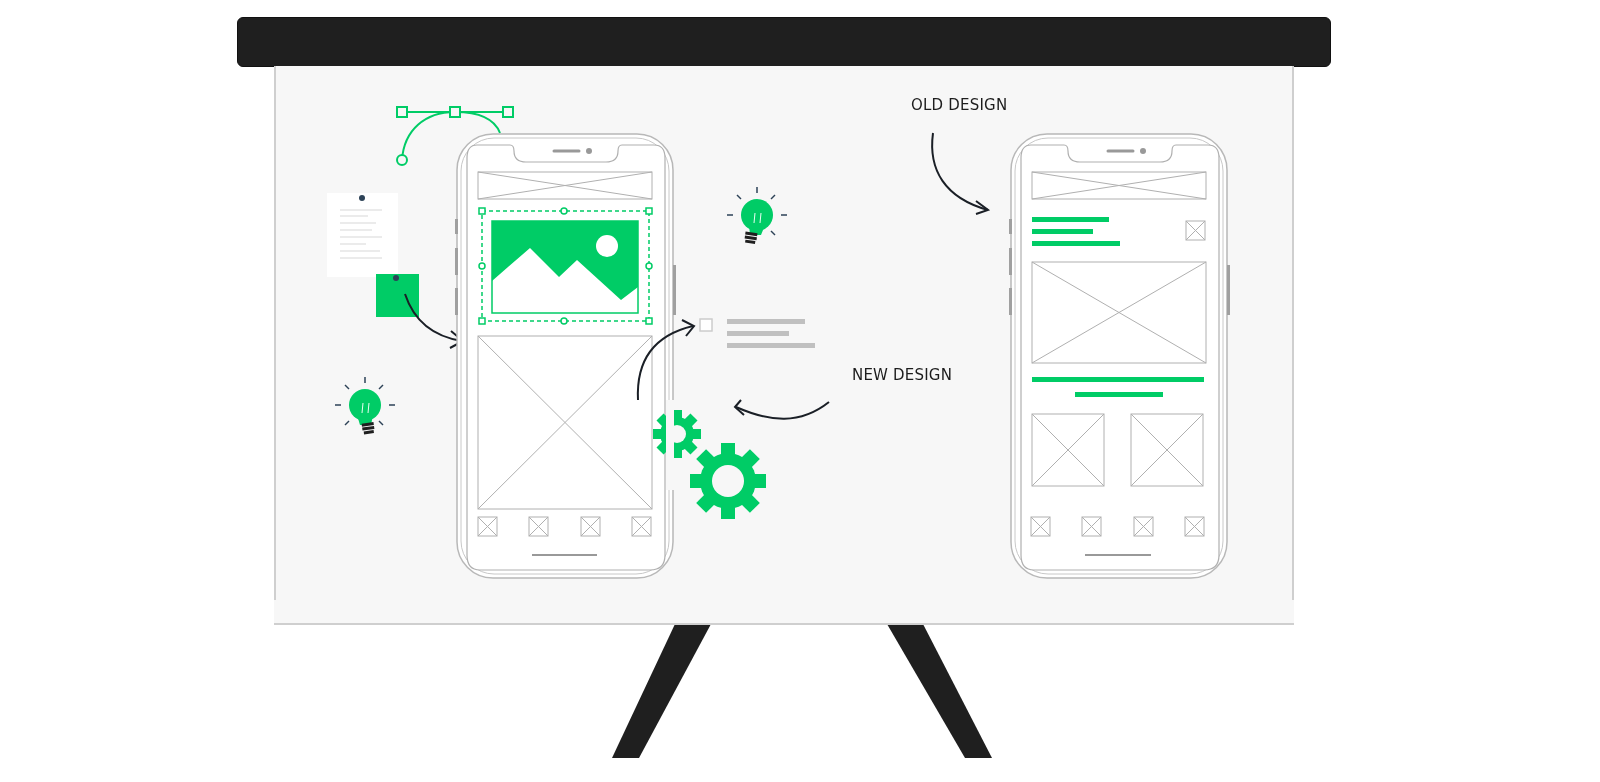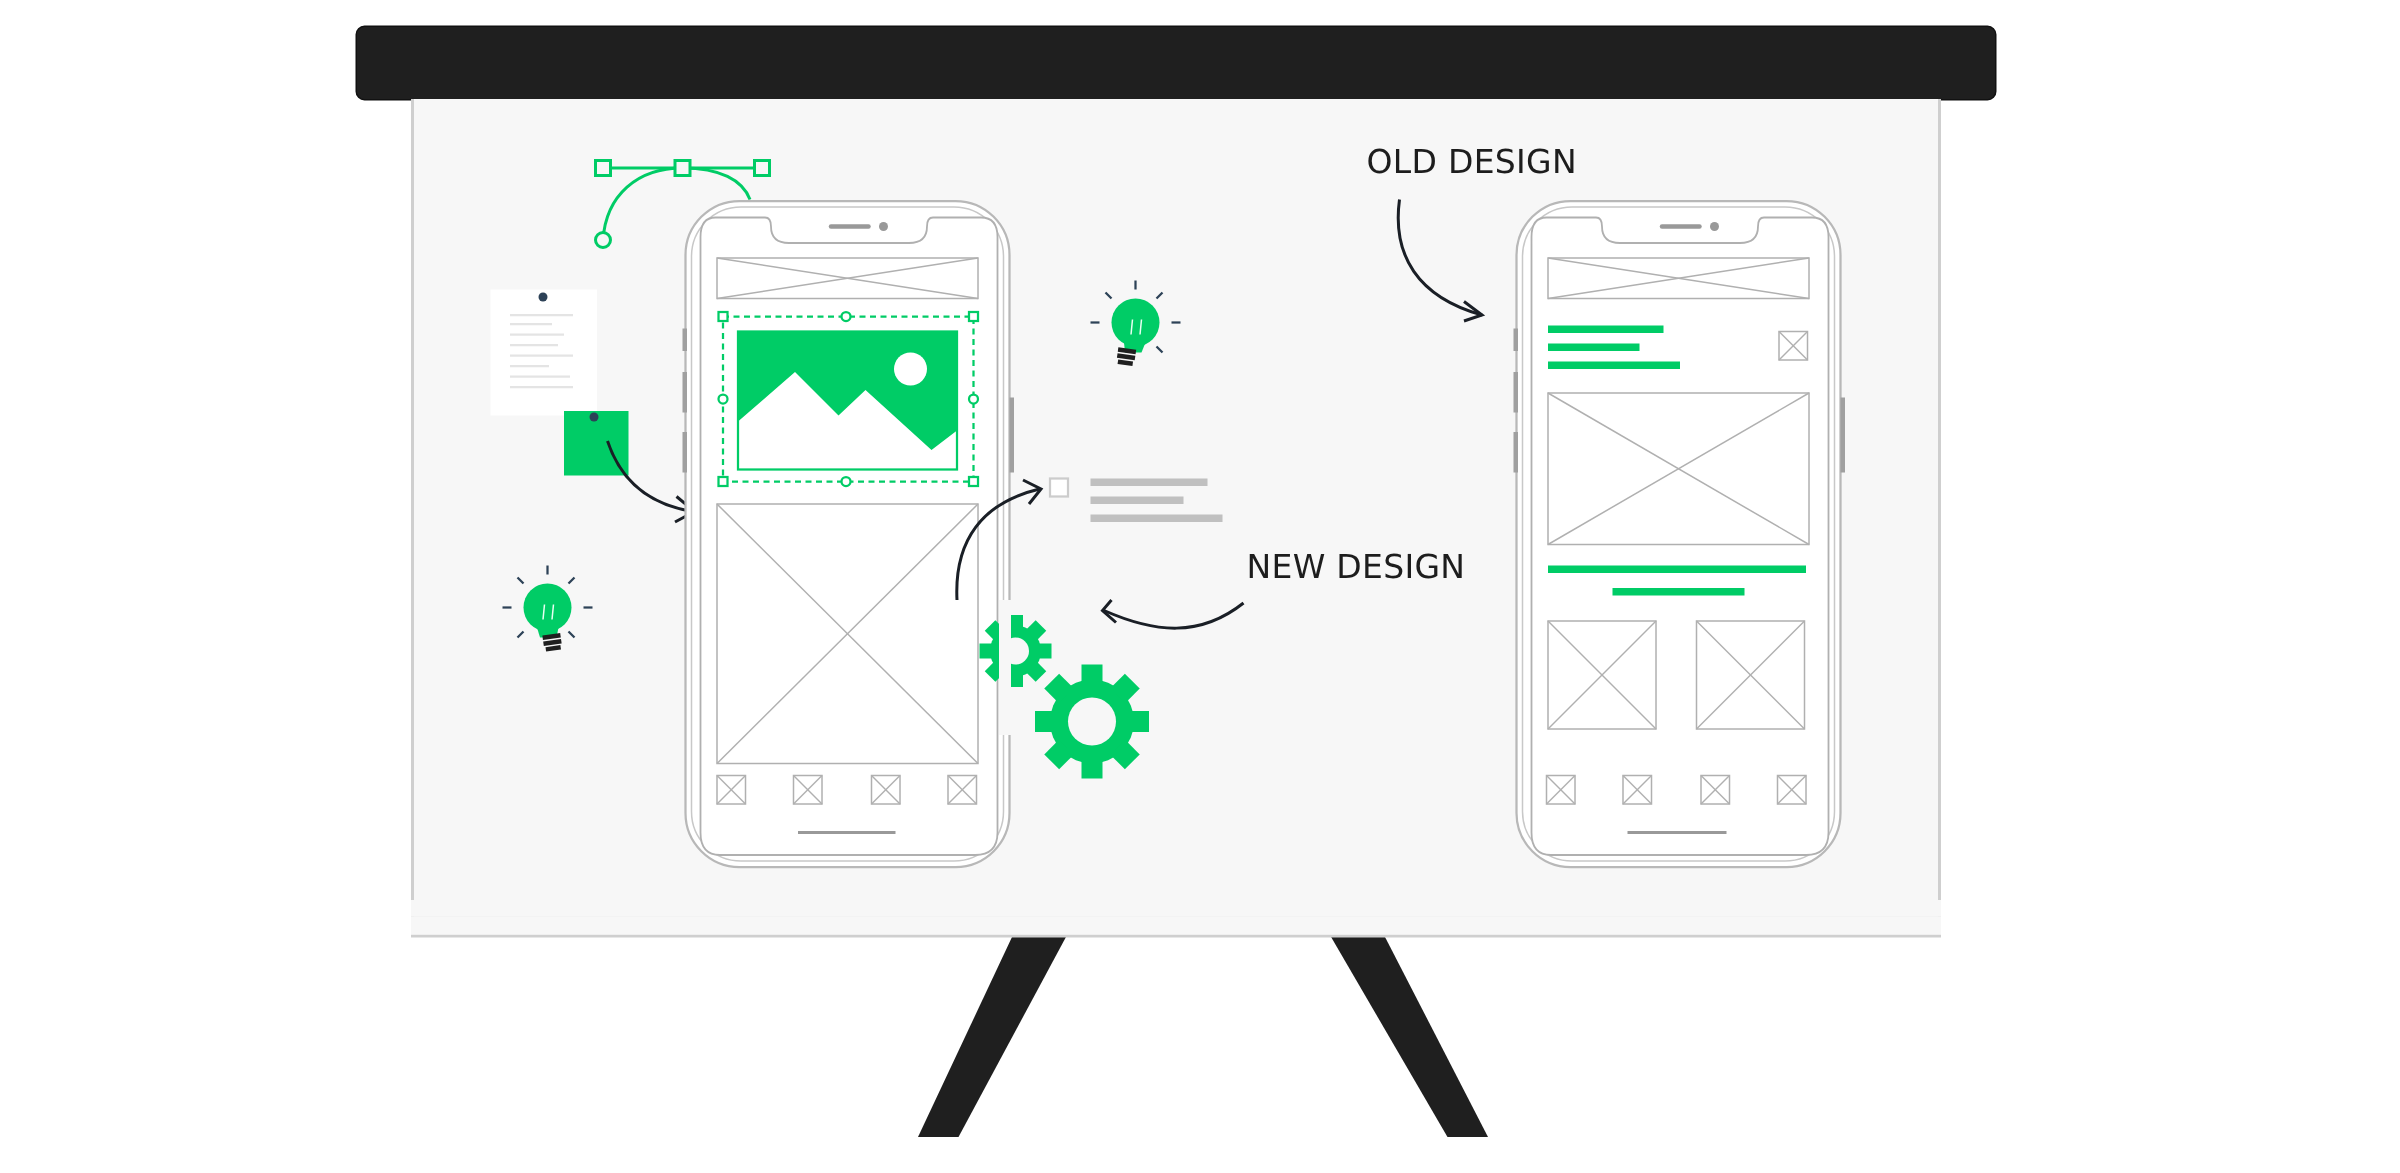--- a/index.html
+++ b/index.html
@@ -3,21 +3,21 @@
   <meta charset="utf-8">
   <style>
     html, body { margin: 0; padding: 0; background: #ffffff; }
     body { width: 1600px; height: 782px; position: relative; overflow: hidden;
            font-family: "Liberation Sans", sans-serif; }
     .abs { position: absolute; }
     .topbar { left: 237px; top: 17px; width: 1094px; height: 50px; background: #1f1f1f;
               border-radius: 6px; border: 1px solid #111; box-sizing: border-box; }
     .board { left: 274px; top: 66px; width: 1020px; height: 545px; background: #f7f7f7;
              border: 2px solid #cfcfcf; border-top: none; box-sizing: border-box; }
-    .label { font-family: "DejaVu Sans", sans-serif; font-size: 22px; color: #1d1d1d;
+    .label { font-family: "DejaVu Sans", sans-serif; font-size: 15px; color: #1d1d1d;
              letter-spacing: 0.2px; white-space: nowrap; font-weight: normal; }
     svg.scene { position: absolute; left: 0; top: 0; }
   </style>
 </head>
 <body>
 
 <div class="abs topbar"></div>
 <div class="abs board"></div>
 
 <svg class="scene" width="1600" height="782" viewBox="0 0 1600 782">
@@ -265,13 +265,13 @@
         <line x1="1153" y1="517" x2="1134" y2="536"></line>
       <rect x="1185" y="517" width="19" height="19"></rect>
         <line x1="1185" y1="517" x2="1204" y2="536"></line>
         <line x1="1204" y1="517" x2="1185" y2="536"></line>
     </g>
     <line x1="1085" y1="555" x2="1151" y2="555" stroke="#999" stroke-width="2"></line>
   </g>
 </svg>
 
 <div class="abs label" style="left:911px; top:96px;">OLD DESIGN</div>
-<div class="abs label" style="left:831px; top:366px;">NEW DESIGN</div>
+<div class="abs label" style="left:852px; top:366px;">NEW DESIGN</div>
 
 </body></html>

